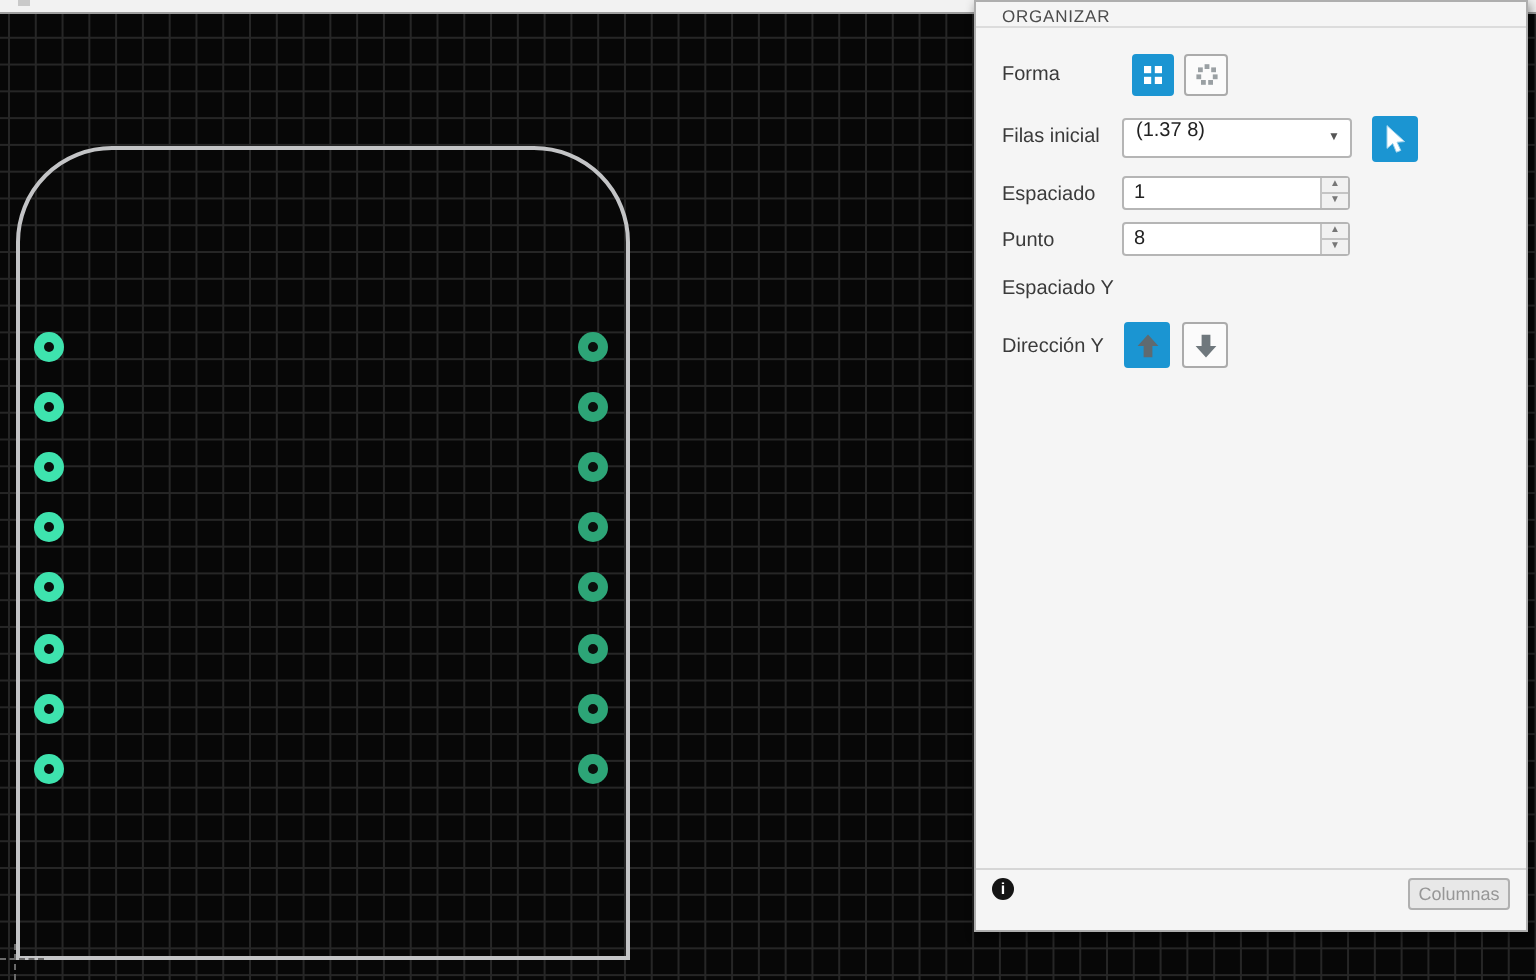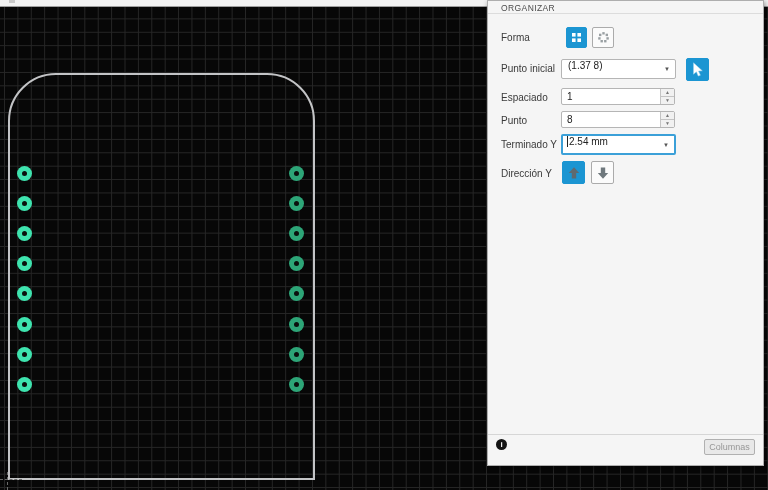--- a/index.html
+++ b/index.html
@@ -147,21 +147,21 @@
         <rect x="5.3" y="1.1" width="2.4" height="2.4" fill="#9aa0a3"></rect>
         <rect x="8.6" y="2.7" width="2.4" height="2.4" fill="#9aa0a3"></rect>
         <rect x="9.4" y="6.2" width="2.4" height="2.4" fill="#9aa0a3"></rect>
         <rect x="7.1" y="9.0" width="2.4" height="2.4" fill="#9aa0a3"></rect>
         <rect x="3.5" y="9.0" width="2.4" height="2.4" fill="#9aa0a3"></rect>
         <rect x="1.2" y="6.2" width="2.4" height="2.4" fill="#9aa0a3"></rect>
         <rect x="2.0" y="2.7" width="2.4" height="2.4" fill="#9aa0a3"></rect>
       </svg>
     </div>
 
-    <span class="lbl" style="top:62px">Punto inicial</span>
+    <span class="lbl" style="top:62px">Filas inicial</span>
     <div class="combo" style="left:73px;top:58px;width:115px;height:20px">
       <span>(1.37 8)</span>
       <span class="arrow">▼</span>
     </div>
     <div class="icon-btn blue" style="left: 198px; top: 57px; width: 23px; height: 23px; background-color: rgb(27, 149, 210); border-color: rgb(27, 149, 210);">
       <svg width="12" height="15" viewBox="0 0 12 15">
         <path d="M1.5,0.8 L1.5,12.2 L4.4,9.8 L6.2,14.1 L8.4,13.2 L6.5,9.1 L10.3,8.8 Z" fill="#ffffff" stroke="#9fd2ec" stroke-width="0.5"></path>
       </svg>
     </div>
 
@@ -176,26 +176,21 @@
 
     <span class="lbl" style="top:114px">Punto</span>
     <div class="numbox" style="left:73px;top:110px;width:114px;height:17px">
       <input class="numfield" type="text" value="8" style="">
       <div class="spin">
         <div class="spin-btn up">▲</div>
         <div class="spin-btn">▼</div>
       </div>
     </div>
 
-    <span class="lbl" style="top:138px">Terminado Y</span>
-    <div class="combo focused" style="left:73px;top:133px;width:115px;height:21px">
-      <span class="caret"></span>
-      <span>2.54 mm</span>
-      <span class="arrow">▼</span>
-    </div>
+    <span class="lbl" style="top:138px">Espaciado Y</span>
 
     <span class="lbl" style="top:167px">Dirección Y</span>
     <div class="icon-btn blue" style="left: 74px; top: 160px; width: 23px; height: 23px; background-color: rgb(27, 149, 210); border-color: rgb(27, 149, 210);">
       <svg width="14" height="14" viewBox="0 0 14 14">
         <path d="M7,1.2 L12.2,7 L9.2,7 L9.2,12.6 L4.8,12.6 L4.8,7 L1.8,7 Z" fill="#5f6a70"></path>
       </svg>
     </div>
     <div class="icon-btn light" style="left:103px;top:160px;width:23px;height:23px">
       <svg width="14" height="14" viewBox="0 0 14 14">
         <path d="M7,12.8 L1.8,7 L4.8,7 L4.8,1.4 L9.2,1.4 L9.2,7 L12.2,7 Z" fill="#6f787d"></path>

